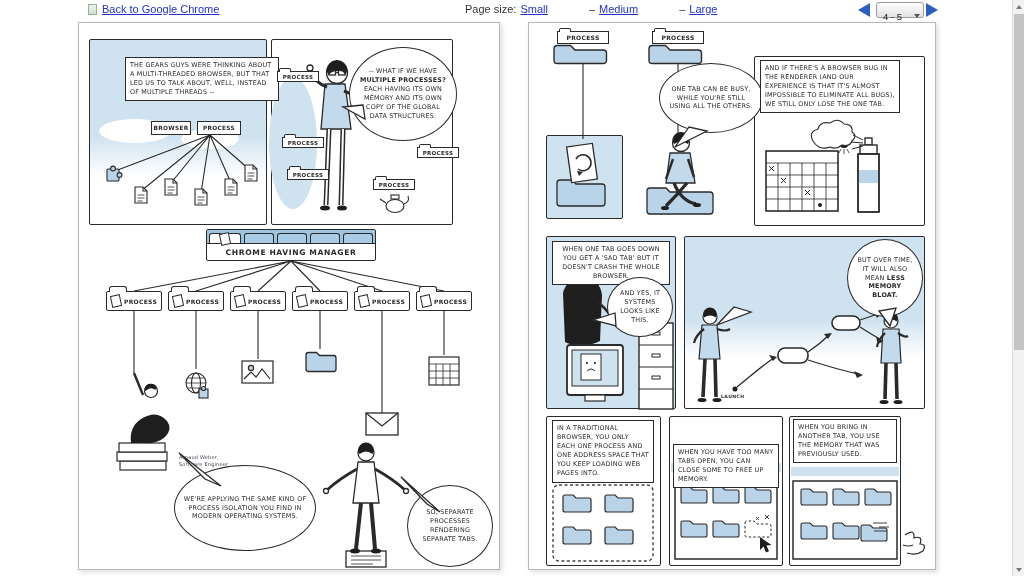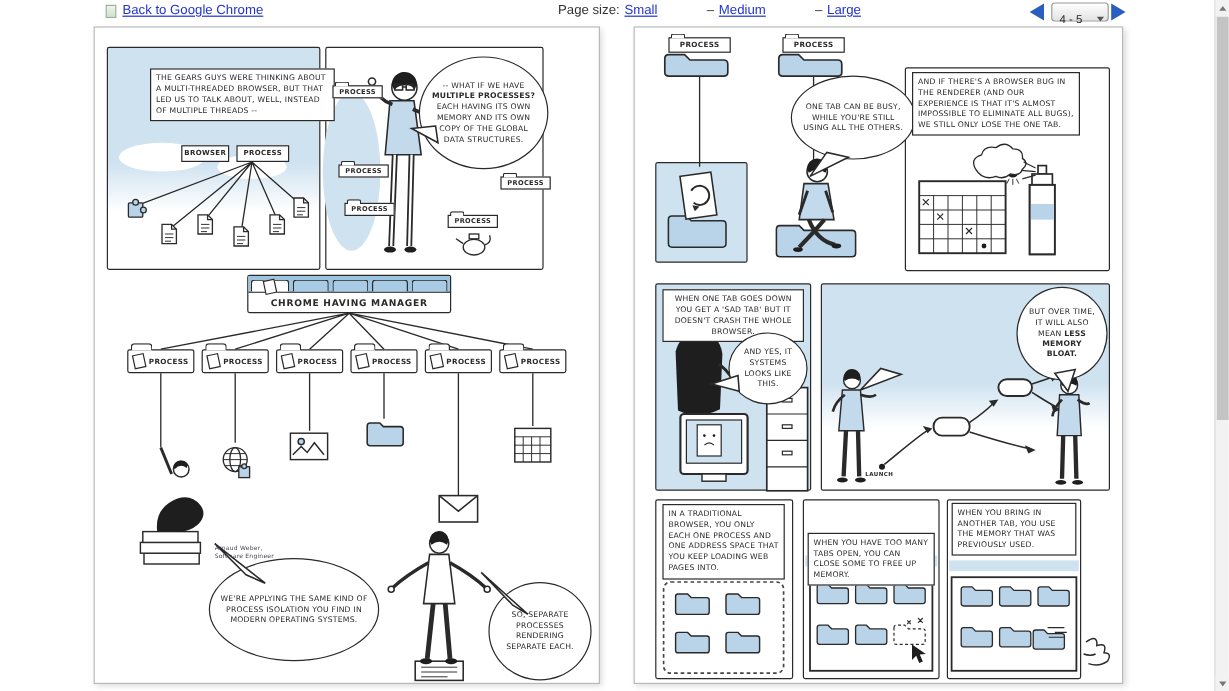--- a/index.html
+++ b/index.html
@@ -260,21 +260,21 @@
 
   <div class="credit" style="left:100px;top:431px;">
     <div>Arnaud Weber,</div>
       <div>Software Engineer</div>
   </div>
 
   <div class="bubble" style="left:95px;top:442px;width:142px;height:86px;">
       <span>WE'RE APPLYING THE SAME KIND OF PROCESS ISOLATION YOU FIND IN MODERN OPERATING SYSTEMS.</span>
     </div>
   <div class="bubble" style="left:328px;top:462px;width:86px;height:82px;">
-      <span>SO, SEPARATE PROCESSES RENDERING SEPARATE EACH.</span>
+      <span>SO, SEPARATE PROCESSES RENDERING SEPARATE TABS.</span>
     </div>
 
   <svg class="art artover" width="420" height="546" viewBox="0 0 420 546">
     <g fill="#fff" stroke="#2a2a2a" stroke-width="1.3">
       <path d="M284,82 L264,84 L286,96 z"></path>
       <path d="M126,456 L100,430 L142,463 z"></path>
       <path d="M348,481 L322,454 L361,489 z"></path>
     </g>
   </svg>
 </div>

